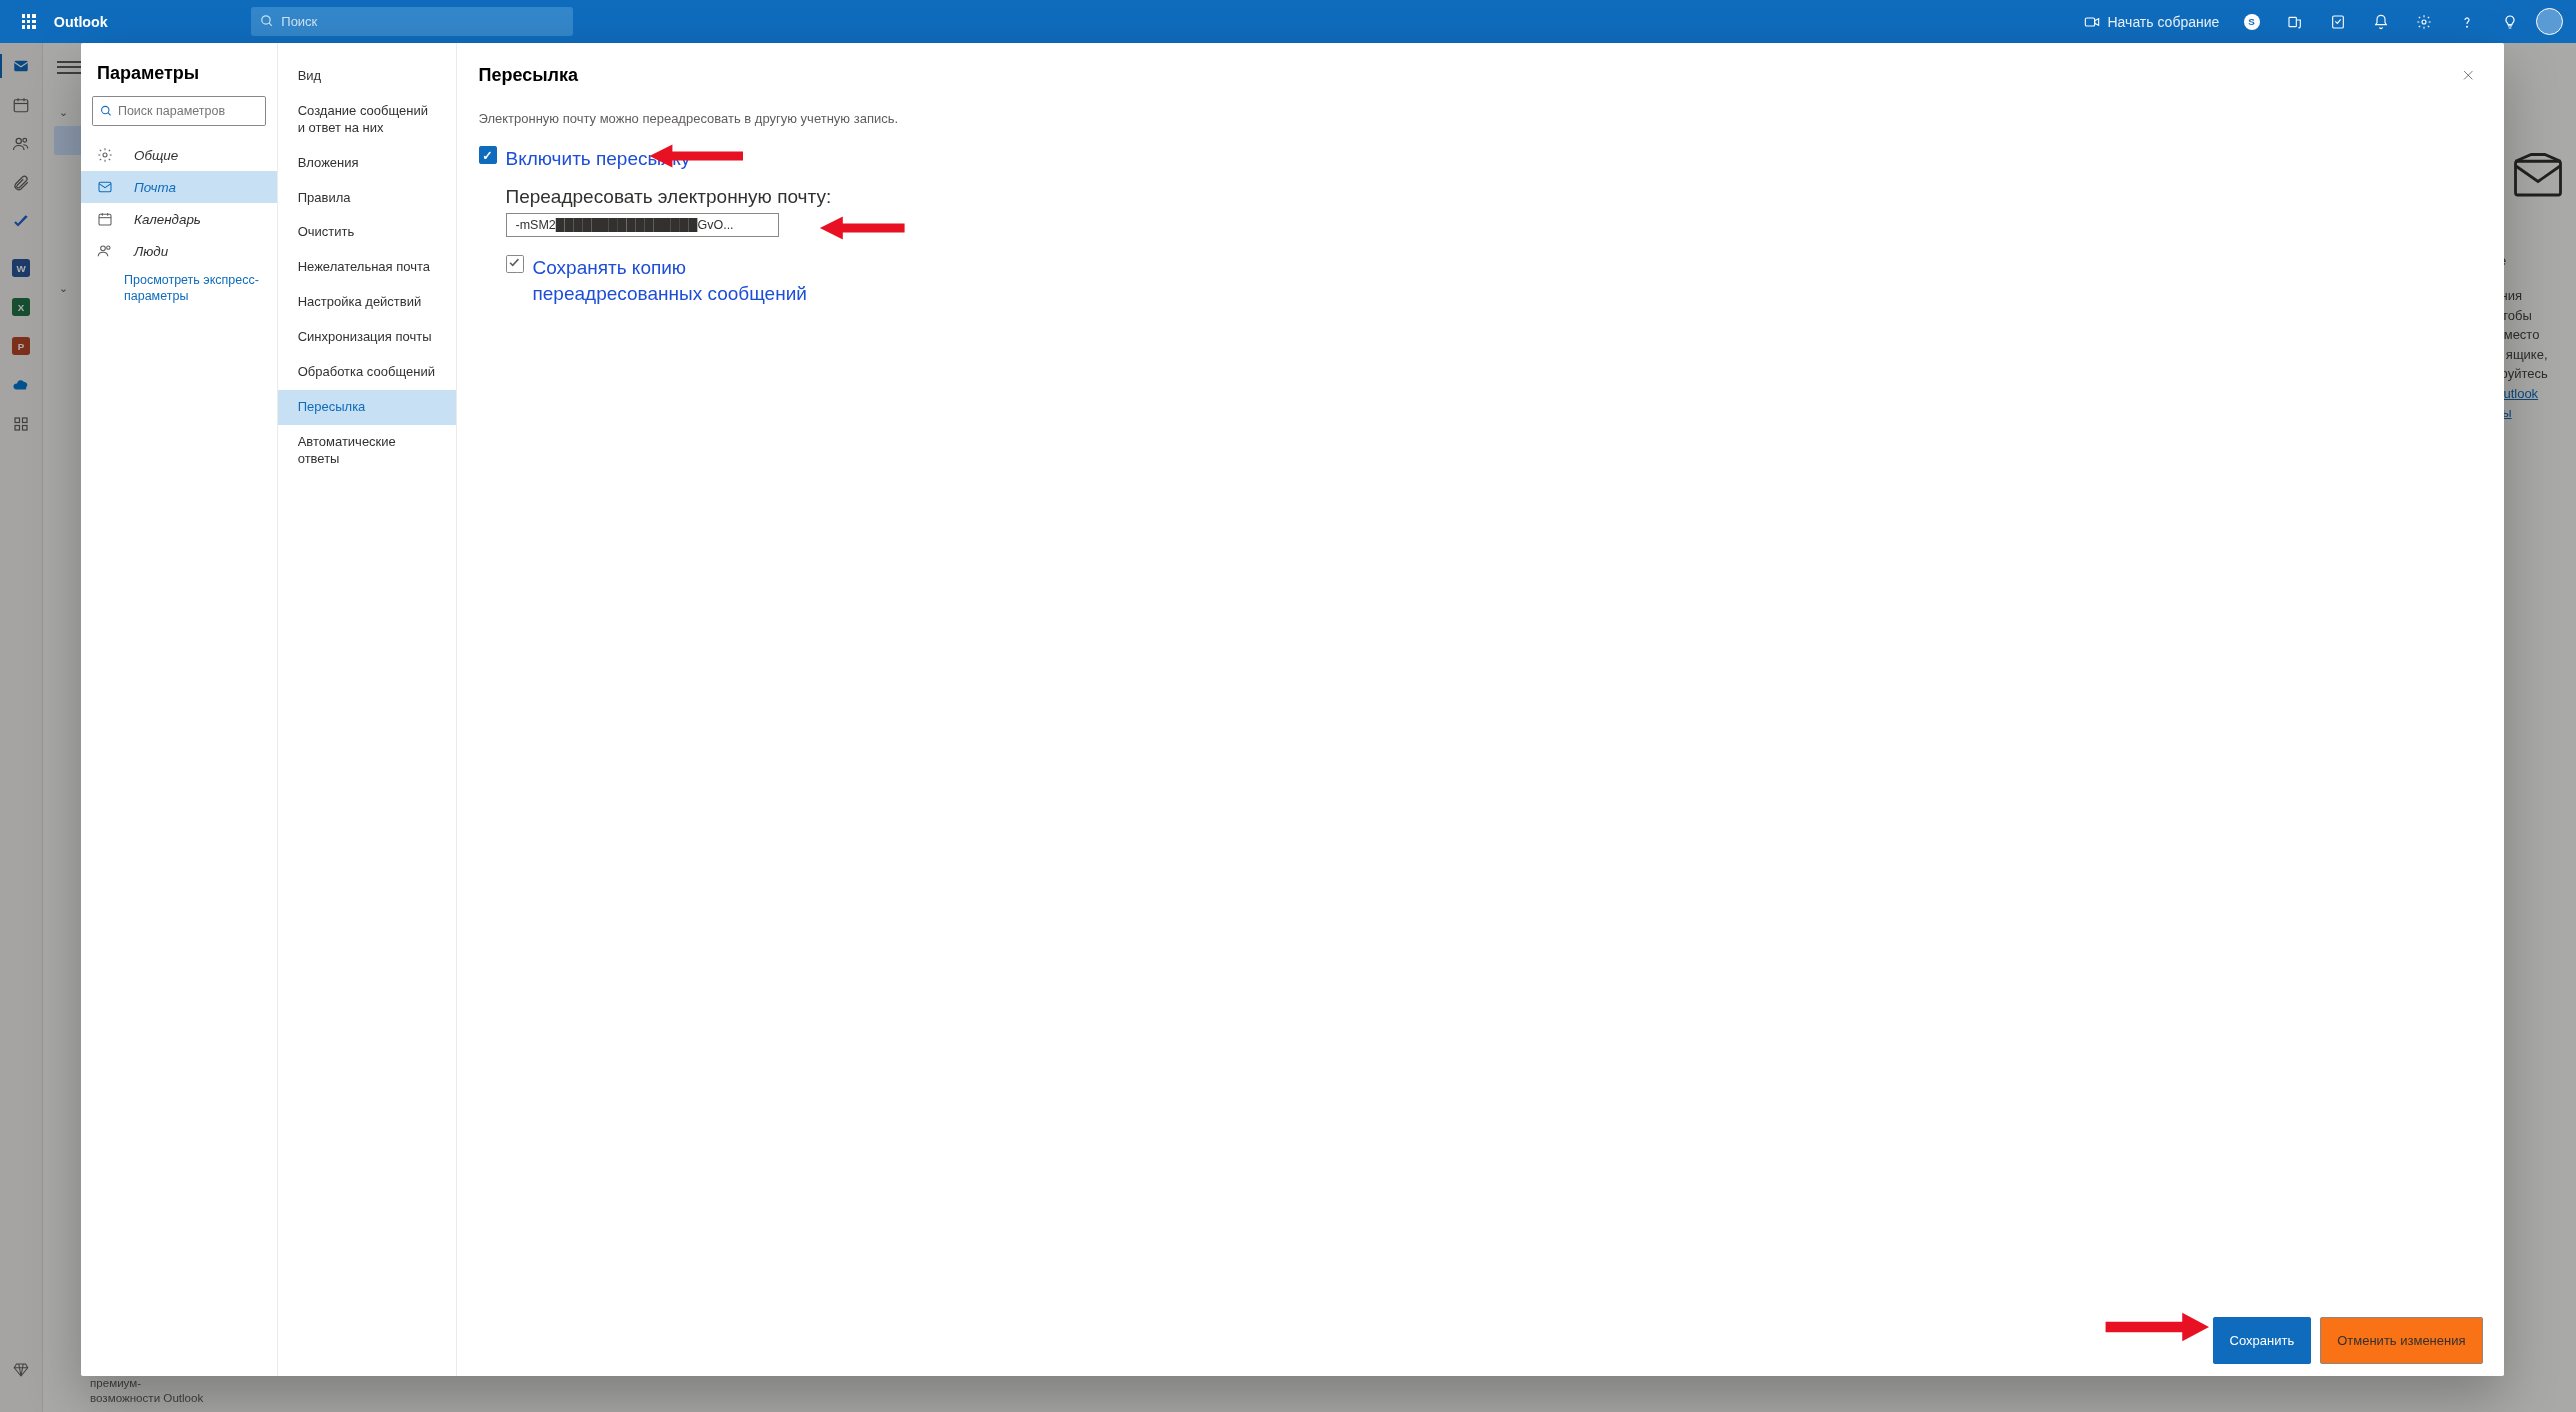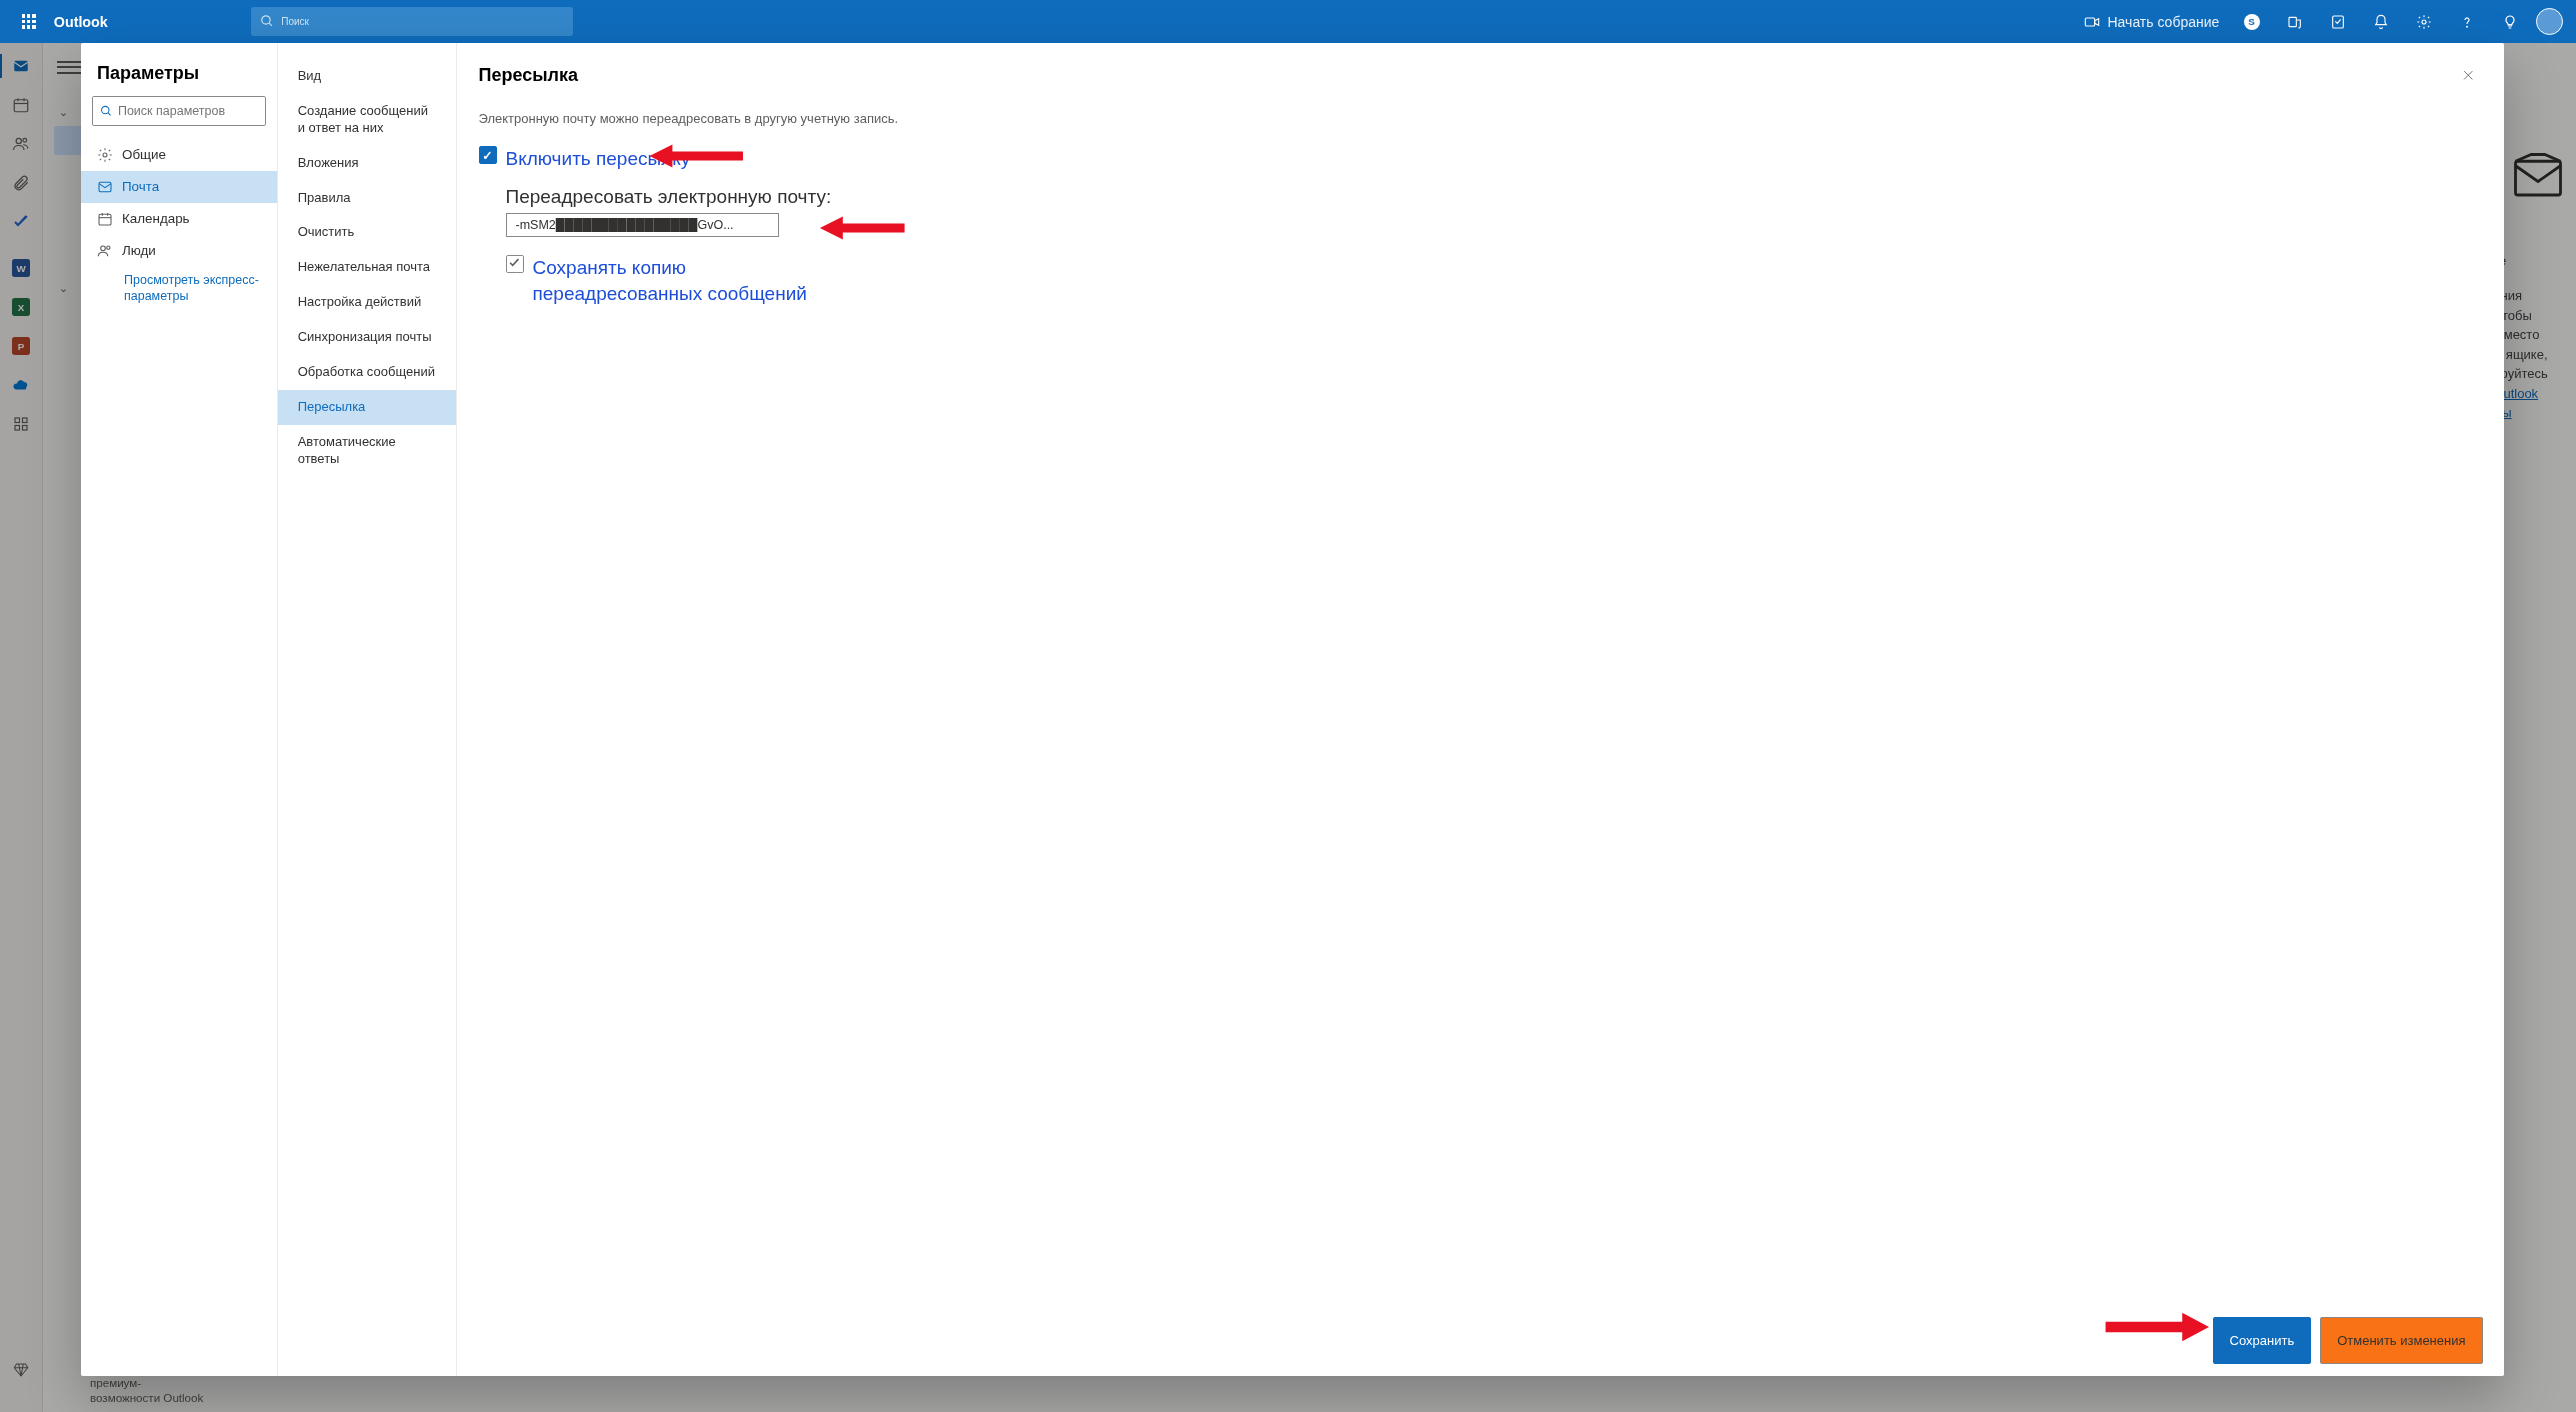--- a/index.html
+++ b/index.html
@@ -38,21 +38,21 @@
       background: #3387ca;
       border-radius: 2.7px;
       display: flex;
       align-items: center;
       padding: 0 9px;
       color: #cfe4f5;
     }
     .header .search svg { width: 14.3px; height: 14.3px; stroke: #cfe4f5; margin-right: 7.2px; flex-shrink:0;}
     .header .search input {
       background: transparent; border: none; outline: none;
-      color: #fff; font-size: 10px; width: 100%;
+      color: #fff; font-size: 13px; width: 100%;
     }
     .header .search input::placeholder { color: #cfe4f5; }
     .header .spacer { flex: 1; }
     .header .meeting {
       display: flex; align-items: center; gap: 7.2px;
       color: #eaf3fb; font-size: 14px; cursor: pointer;
       padding: 0 10.7px; height: 100%;
     }
     .header .hicon {
       width: 43px; height: 43px;
@@ -134,22 +134,22 @@
     }
     .col1 h1 { font-size: 18px; font-weight: 600; padding: 0 16px 12.5px; }
     .searchbox {
       margin: 0 10.7px 12.5px;
       height: 30px; border: 0.9px solid #8a8886; border-radius: 1.8px;
       display: flex; align-items: center; padding: 0 7.2px; gap: 5.4px;
     }
     .searchbox svg { width:14.3px; height:14.3px; stroke:#0F6CBD; }
     .searchbox input { border:none; outline:none; width:100%; font-size:12.5px; color:#666; }
     .cat {
-      display: flex; align-items: flex-start; gap: 9px;
-      padding: 8px 16px; font-size: 13.4px; color: #323130; cursor: pointer;
+      display: flex; align-items: flex-end; gap: 21px;
+      padding: 8px 16px; font-size: 13.4px; color: #323130; cursor: pointer; font-style: italic;
     }
     .cat svg { width: 16px; height: 16px; stroke: #605e5c; fill:none; stroke-width:1.6;}
     .cat.active { background: #c7e0f4; color: #0F6CBD; }
     .cat.active svg { stroke: #0F6CBD; }
     .quick-link { padding: 5.4px 16px 0 43px; font-size: 12.5px; color: #0F6CBD; cursor:pointer; line-height:1.3;}
 
     
     .col2 {
       width: 179px; border-right: 0.9px solid #edebe9;
       padding: 16px 0;

